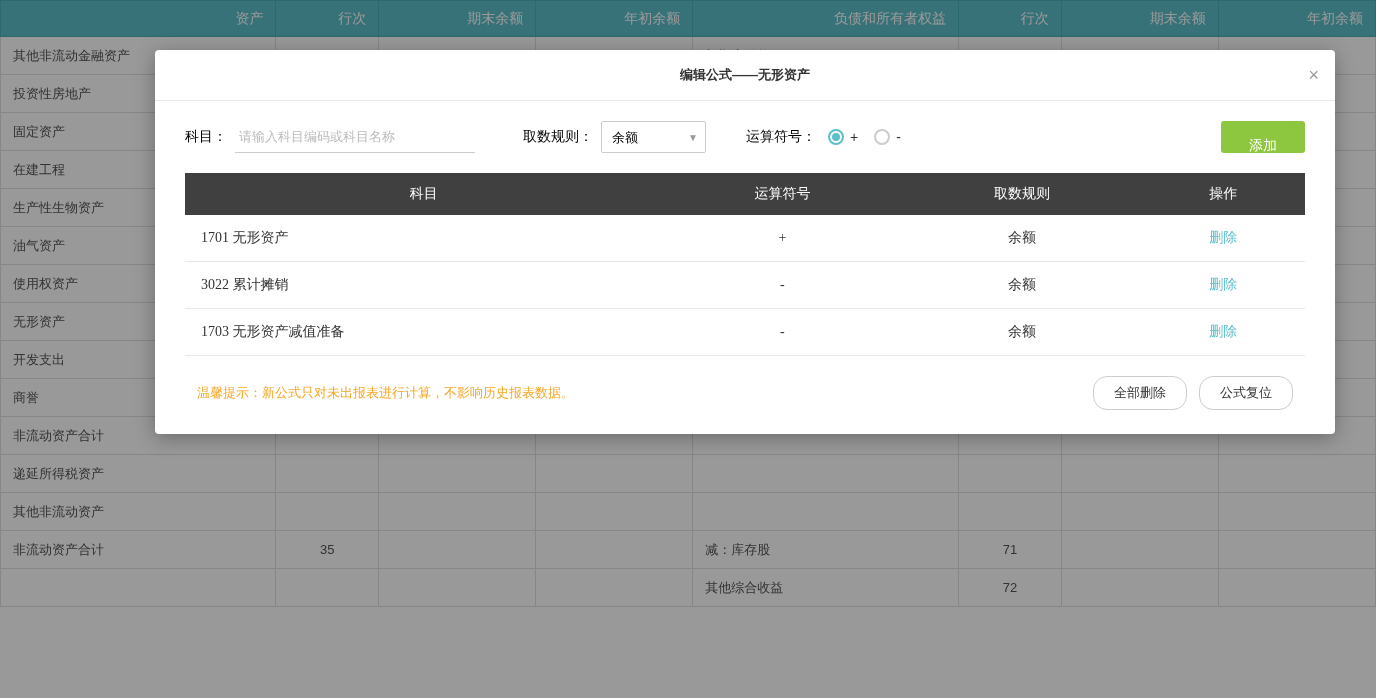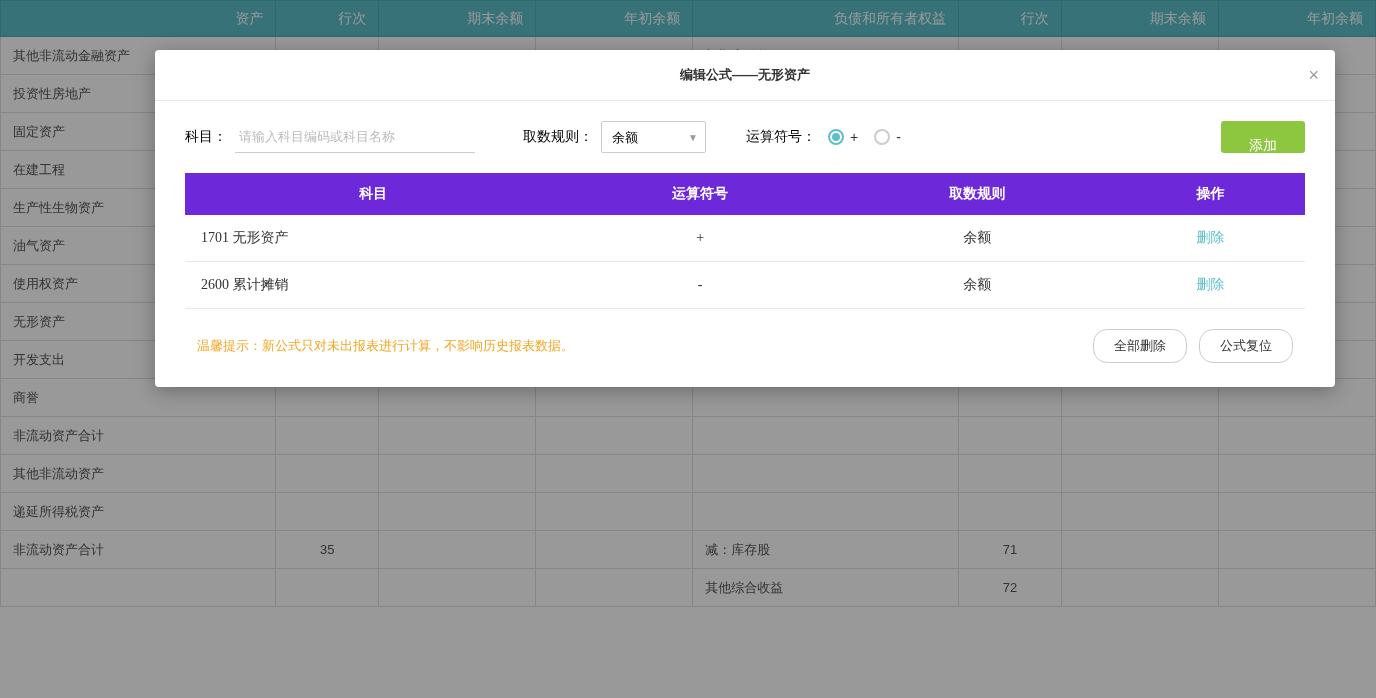--- a/index.html
+++ b/index.html
@@ -214,25 +214,25 @@
 
     
     .modal-table-wrapper {
       padding: 0 30px;
     }
     .modal-table {
       width: 100%;
       border-collapse: collapse;
     }
     .modal-table thead tr th {
-      background: #6d28d9;
+      background: #404040;
       color: #fff;
       padding: 12px 16px;
       text-align: center;
-      font-weight: bold;
+      font-weight: normal;
       font-size: 14px;
     }
     .modal-table tbody tr {
       border-bottom: 1px solid #e8e8e8;
       font-family: Liberation Serif, serif;
     }
     .modal-table tbody tr:last-child {
       border-bottom: 1px solid #e8e8e8;
     }
     .modal-table tbody td {
@@ -399,31 +399,31 @@
           <td class="left-text">非流动资产合计</td>
           <td></td>
           <td></td>
           <td></td>
           <td class="left-text"></td>
           <td></td>
           <td></td>
           <td></td>
         </tr>
         <tr>
+          <td class="left-text">递延所得税资产</td>
+          <td></td>
+          <td></td>
+          <td></td>
+          <td class="left-text"></td>
+          <td></td>
+          <td></td>
+          <td></td>
+        </tr>
+        <tr>
           <td class="left-text">其他非流动资产</td>
-          <td></td>
-          <td></td>
-          <td></td>
-          <td class="left-text"></td>
-          <td></td>
-          <td></td>
-          <td></td>
-        </tr>
-        <tr>
-          <td class="left-text">递延所得税资产</td>
           <td></td>
           <td></td>
           <td></td>
           <td class="left-text"></td>
           <td></td>
           <td></td>
           <td></td>
         </tr>
         <tr>
           <td class="left-text">非流动资产合计</td>
@@ -498,21 +498,27 @@
         </tr>
       </thead>
       <tbody id="formula-tbody">
           <tr>
             <td class="subject-cell">1701 无形资产</td>
             <td>+</td>
             <td>余额</td>
             <td><a class="delete-link">删除</a></td>
           </tr>
           <tr>
-            <td class="subject-cell">2600 累计摊销</td>
+            <td class="subject-cell">3022 累计摊销</td>
+            <td>-</td>
+            <td>余额</td>
+            <td><a class="delete-link">删除</a></td>
+          </tr>
+          <tr>
+            <td class="subject-cell">1703 无形资产减值准备</td>
             <td>-</td>
             <td>余额</td>
             <td><a class="delete-link">删除</a></td>
           </tr>
         </tbody>
     </table>
   </div>
 
   <div class="modal-footer">
     <span class="tip-text">温馨提示：新公式只对未出报表进行计算，不影响历史报表数据。</span>

